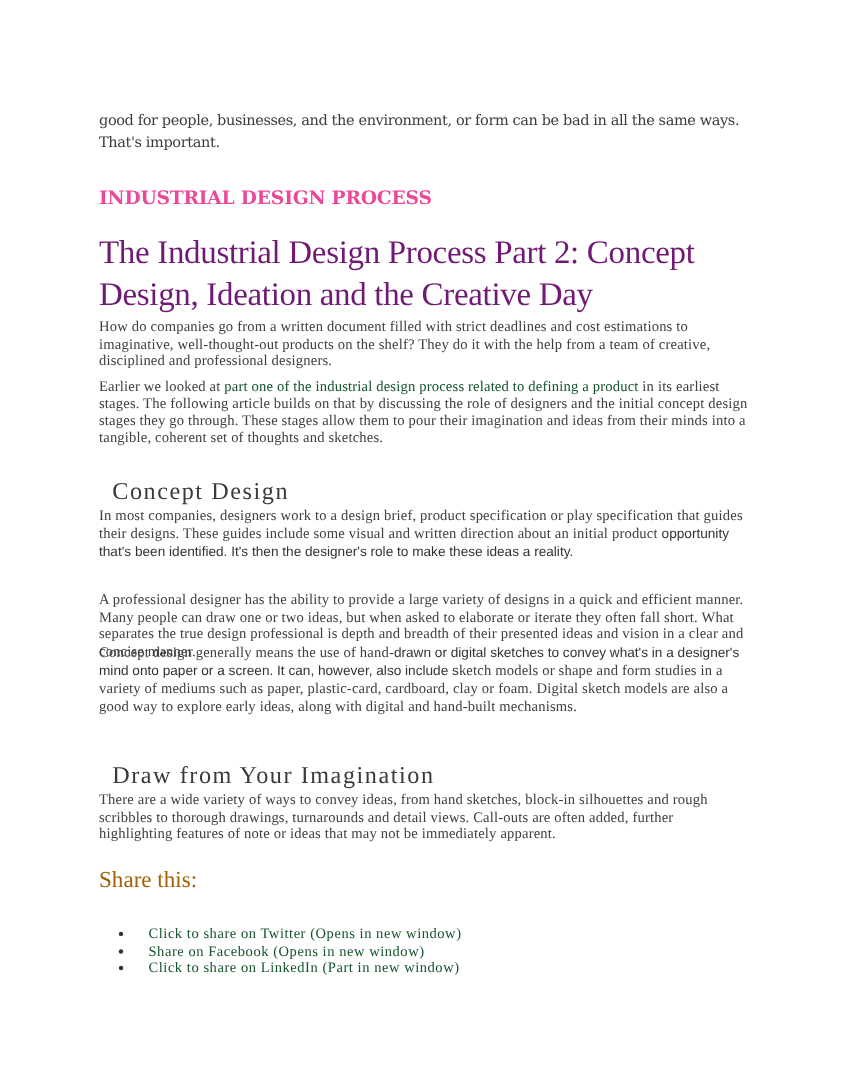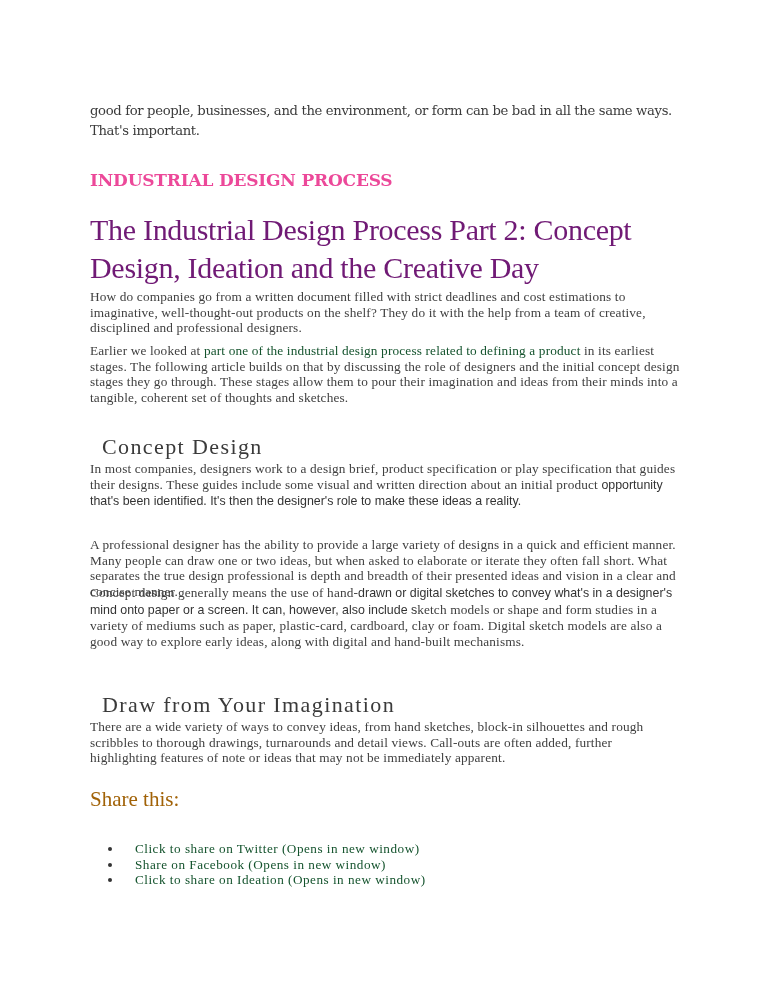--- a/index.html
+++ b/index.html
@@ -42,16 +42,16 @@
 
   <h2 class="h2" style="top:680px;">Draw from Your Imagination</h2>
 
   <p class="p" style="top:719px;">There are a wide variety of ways to convey ideas, from hand sketches, block-in silhouettes and rough scribbles to thorough drawings, turnarounds and detail views. Call-outs are often added, further highlighting features of note or ideas that may not be immediately apparent.</p>
 
   <h3 class="share-title">Share this:</h3>
 
   <ul class="share-list">
     <li><span class="bullet"></span><a class="link">Click to share on Twitter (Opens in new window)</a></li>
     <li><span class="bullet"></span><a class="link">Share on Facebook (Opens in new window)</a></li>
-    <li><span class="bullet"></span><a class="link">Click to share on Ideation (Opens in new window)</a></li>
+    <li><span class="bullet"></span><a class="link">Click to share on LinkedIn (Part in new window)</a></li>
   </ul>
 
 </div>
 
 </body></html>

